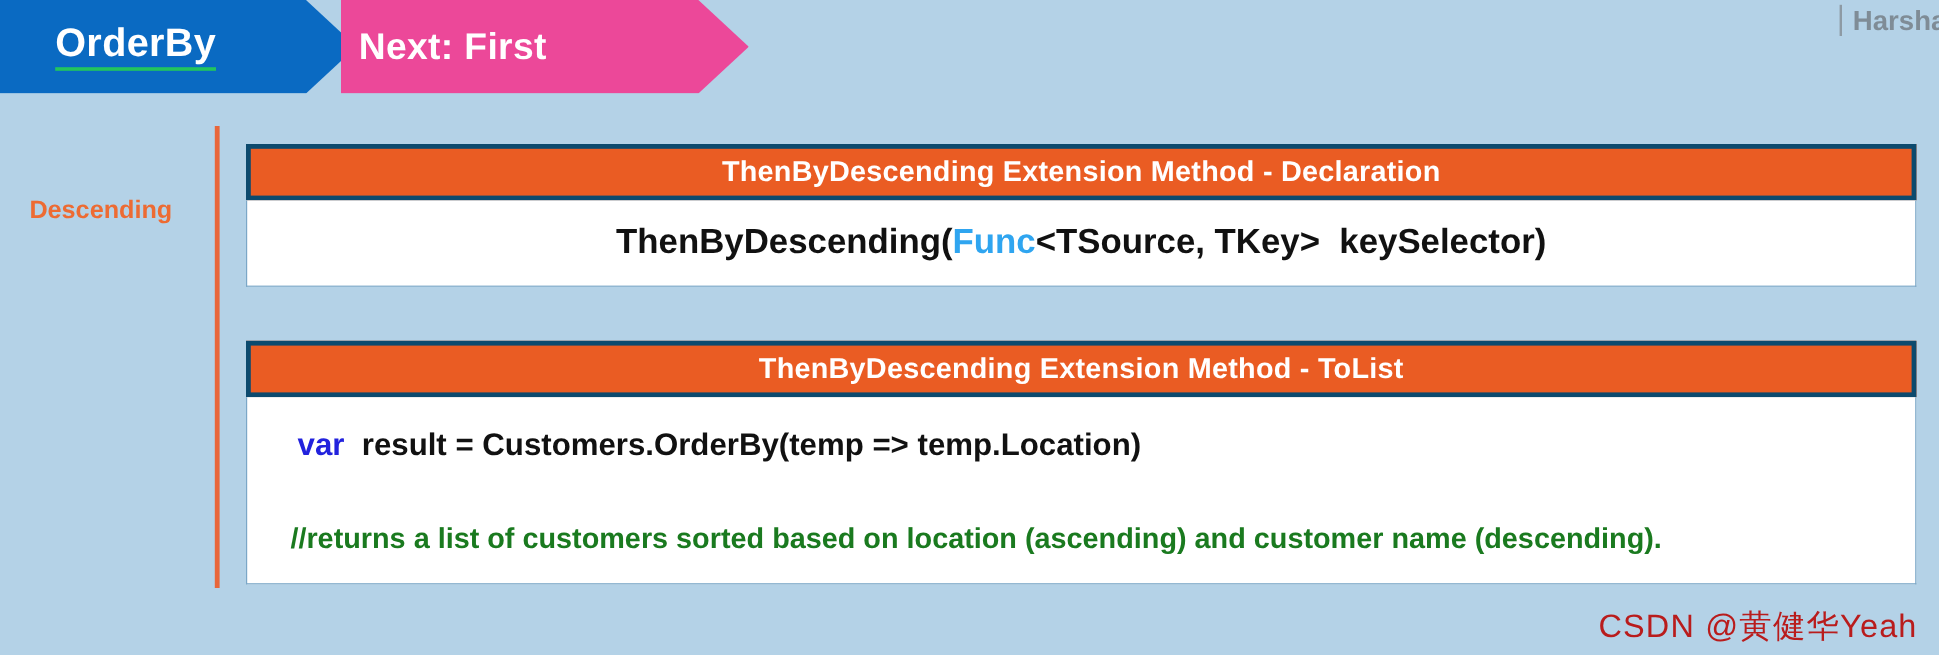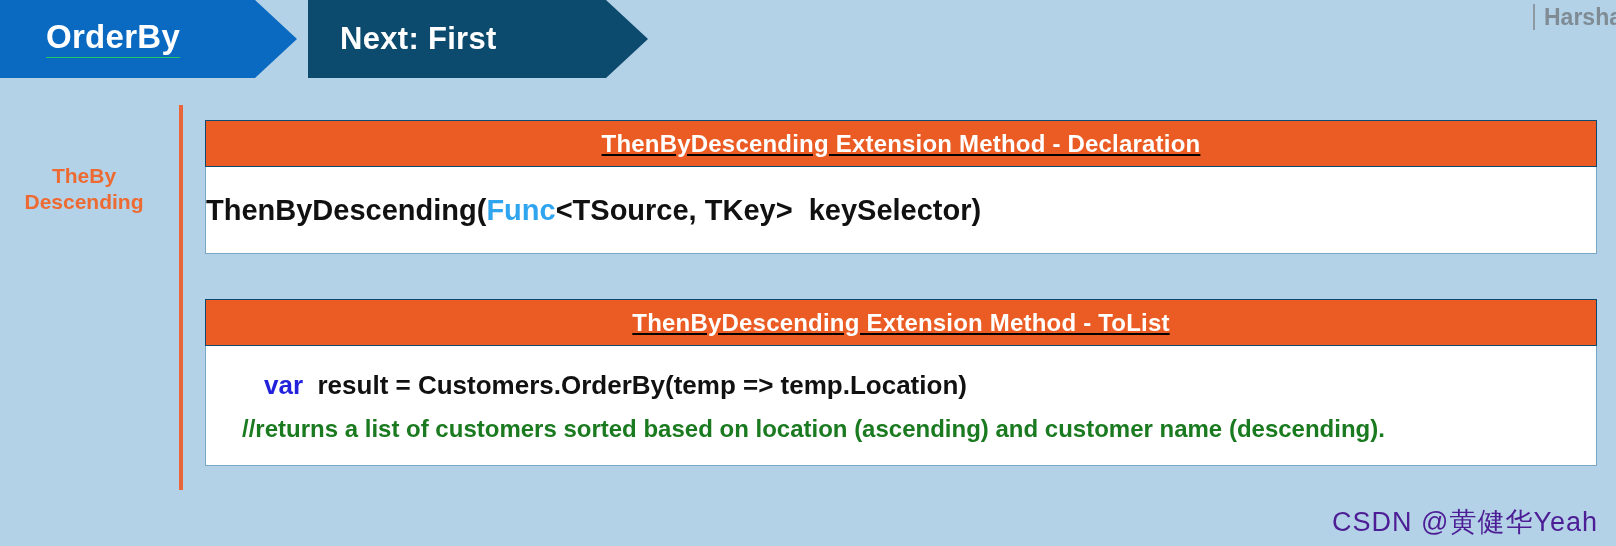--- a/index.html
+++ b/index.html
@@ -35,33 +35,33 @@
 
   #chevron-orderby {
     left: 0;
     width: 297px;
     background: #0a6ac2;
     clip-path: polygon(0 0, 255px 0, 297px 50%, 255px 100%, 0 100%);
     padding-left: 46px;
   }
 
   #chevron-next {
-    left: 308px;
+    left: 284px;
     width: 340px;
-    background: #0c4a6e;
+    background: #ec4899;
     clip-path: polygon(0 0, 298px 0, 340px 50%, 298px 100%, 0 100%, 0 100%);
-    padding-left: 32px;
+    padding-left: 15px;
   }
 
   #chevron-orderby-label {
     color: #ffffff;
     font-size: 33px;
     font-weight: bold;
     letter-spacing: 0.3px;
-    border-bottom: 1px solid #22c55e;
+    border-bottom: 3px solid #22c55e;
     padding-bottom: 3px;
     line-height: 1.05;
   }
 
   #chevron-next-label {
     color: #ffffff;
     font-size: 31px;
     font-weight: bold;
     letter-spacing: 0.3px;
     line-height: 1.05;
@@ -126,77 +126,77 @@
 
   .card { width: 100%; }
   .card + .card { margin-top: 45px; }
 
   .card-header {
     background: #ea5c23;
     height: 47px;
     display: flex;
     align-items: center;
     justify-content: center;
-    border: 1px solid #0c4a6e;
+    border: 4px solid #0c4a6e;
     box-sizing: border-box;
-    text-decoration: underline;
   }
   .card-header-title {
     color: #ffffff;
     font-size: 24px;
     font-weight: bold;
     letter-spacing: 0.2px;
   }
 
   .card-body {
     background: #ffffff;
     border: 1px solid #7ba7c7;
     border-top: none;
     box-sizing: border-box;
   }
 
   #declaration-body {
-    height: 87px;
-    display: flex;
-    align-items: center;
-    justify-content: flex-start;
+    height: 72px;
+    display: flex;
+    align-items: center;
+    justify-content: center;
   }
   #declaration-code {
     font-size: 29px;
     font-weight: bold;
     color: #111111;
     white-space: pre;
   }
   .kw-func { color: #2fa5f0; }
 
   #usage-body {
     padding: 17px 0 16px 0;
   }
   .code-line {
     font-size: 26px;
     font-weight: bold;
     color: #111111;
     white-space: pre;
     line-height: 1.72;
   }
-  #usage-line-1 { padding-left: 58px; }
+  #usage-line-1 { padding-left: 42px; }
   #usage-line-2 { padding-left: 218px; }
   #usage-line-3 {
     padding-left: 36px;
     color: #1a7a1f;
     font-size: 24px;
+    margin-top: 36px;
   }
   .kw-var { color: #2222dd; }
 
   
   #watermark {
     position: absolute;
     right: 18px;
     bottom: 6px;
-    color: #4c1d95;
+    color: #b91c1c;
     font-size: 27px;
     letter-spacing: 1px;
     white-space: nowrap;
   }
 </style>
 </head>
 <body>
 
 <div id="banner-strip">
 
@@ -209,21 +209,20 @@
   </div>
 
 </div>
 
 <div id="author-block">
   <span id="author-divider"></span>
   <span id="author-name">Harsha</span>
 </div>
 
 <div id="section-label">
-  <div>TheBy</div>
   <div>Descending</div>
 </div>
 <div id="section-rule"></div>
 
 <div id="content-area">
 
   <div class="card">
     <div class="card-header">
       <span class="card-header-title">ThenByDescending Extension Method - Declaration</span>
     </div>

